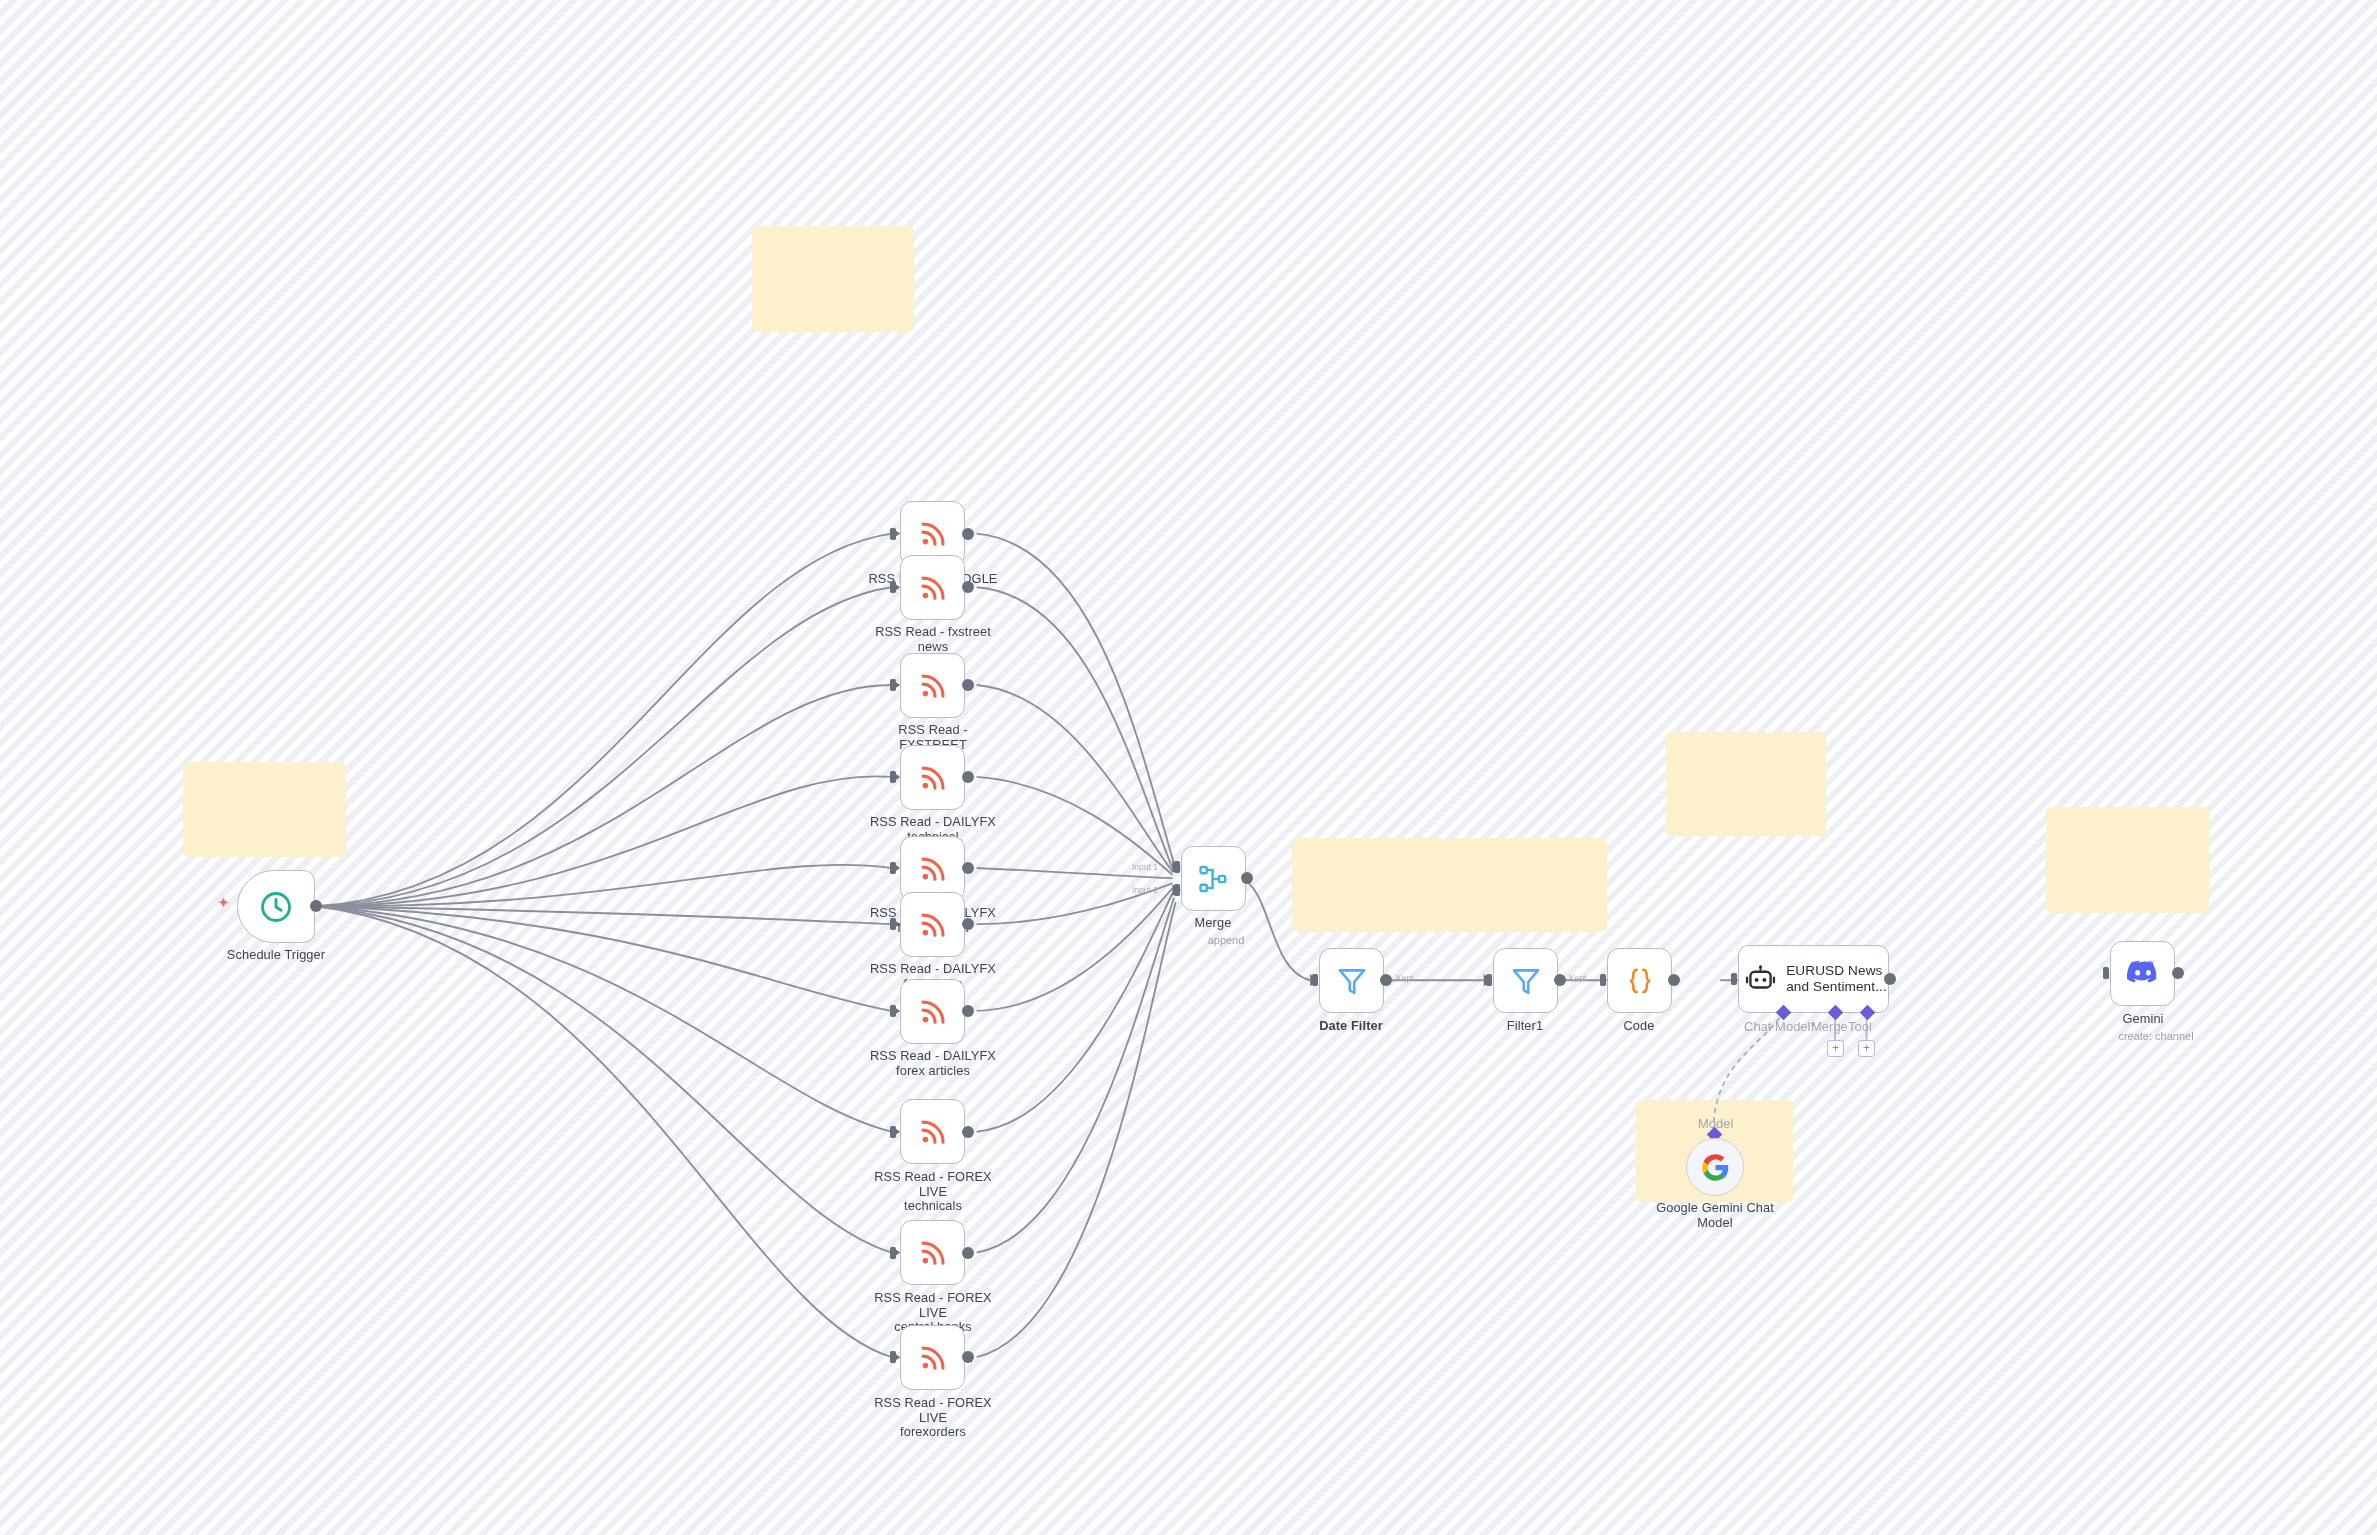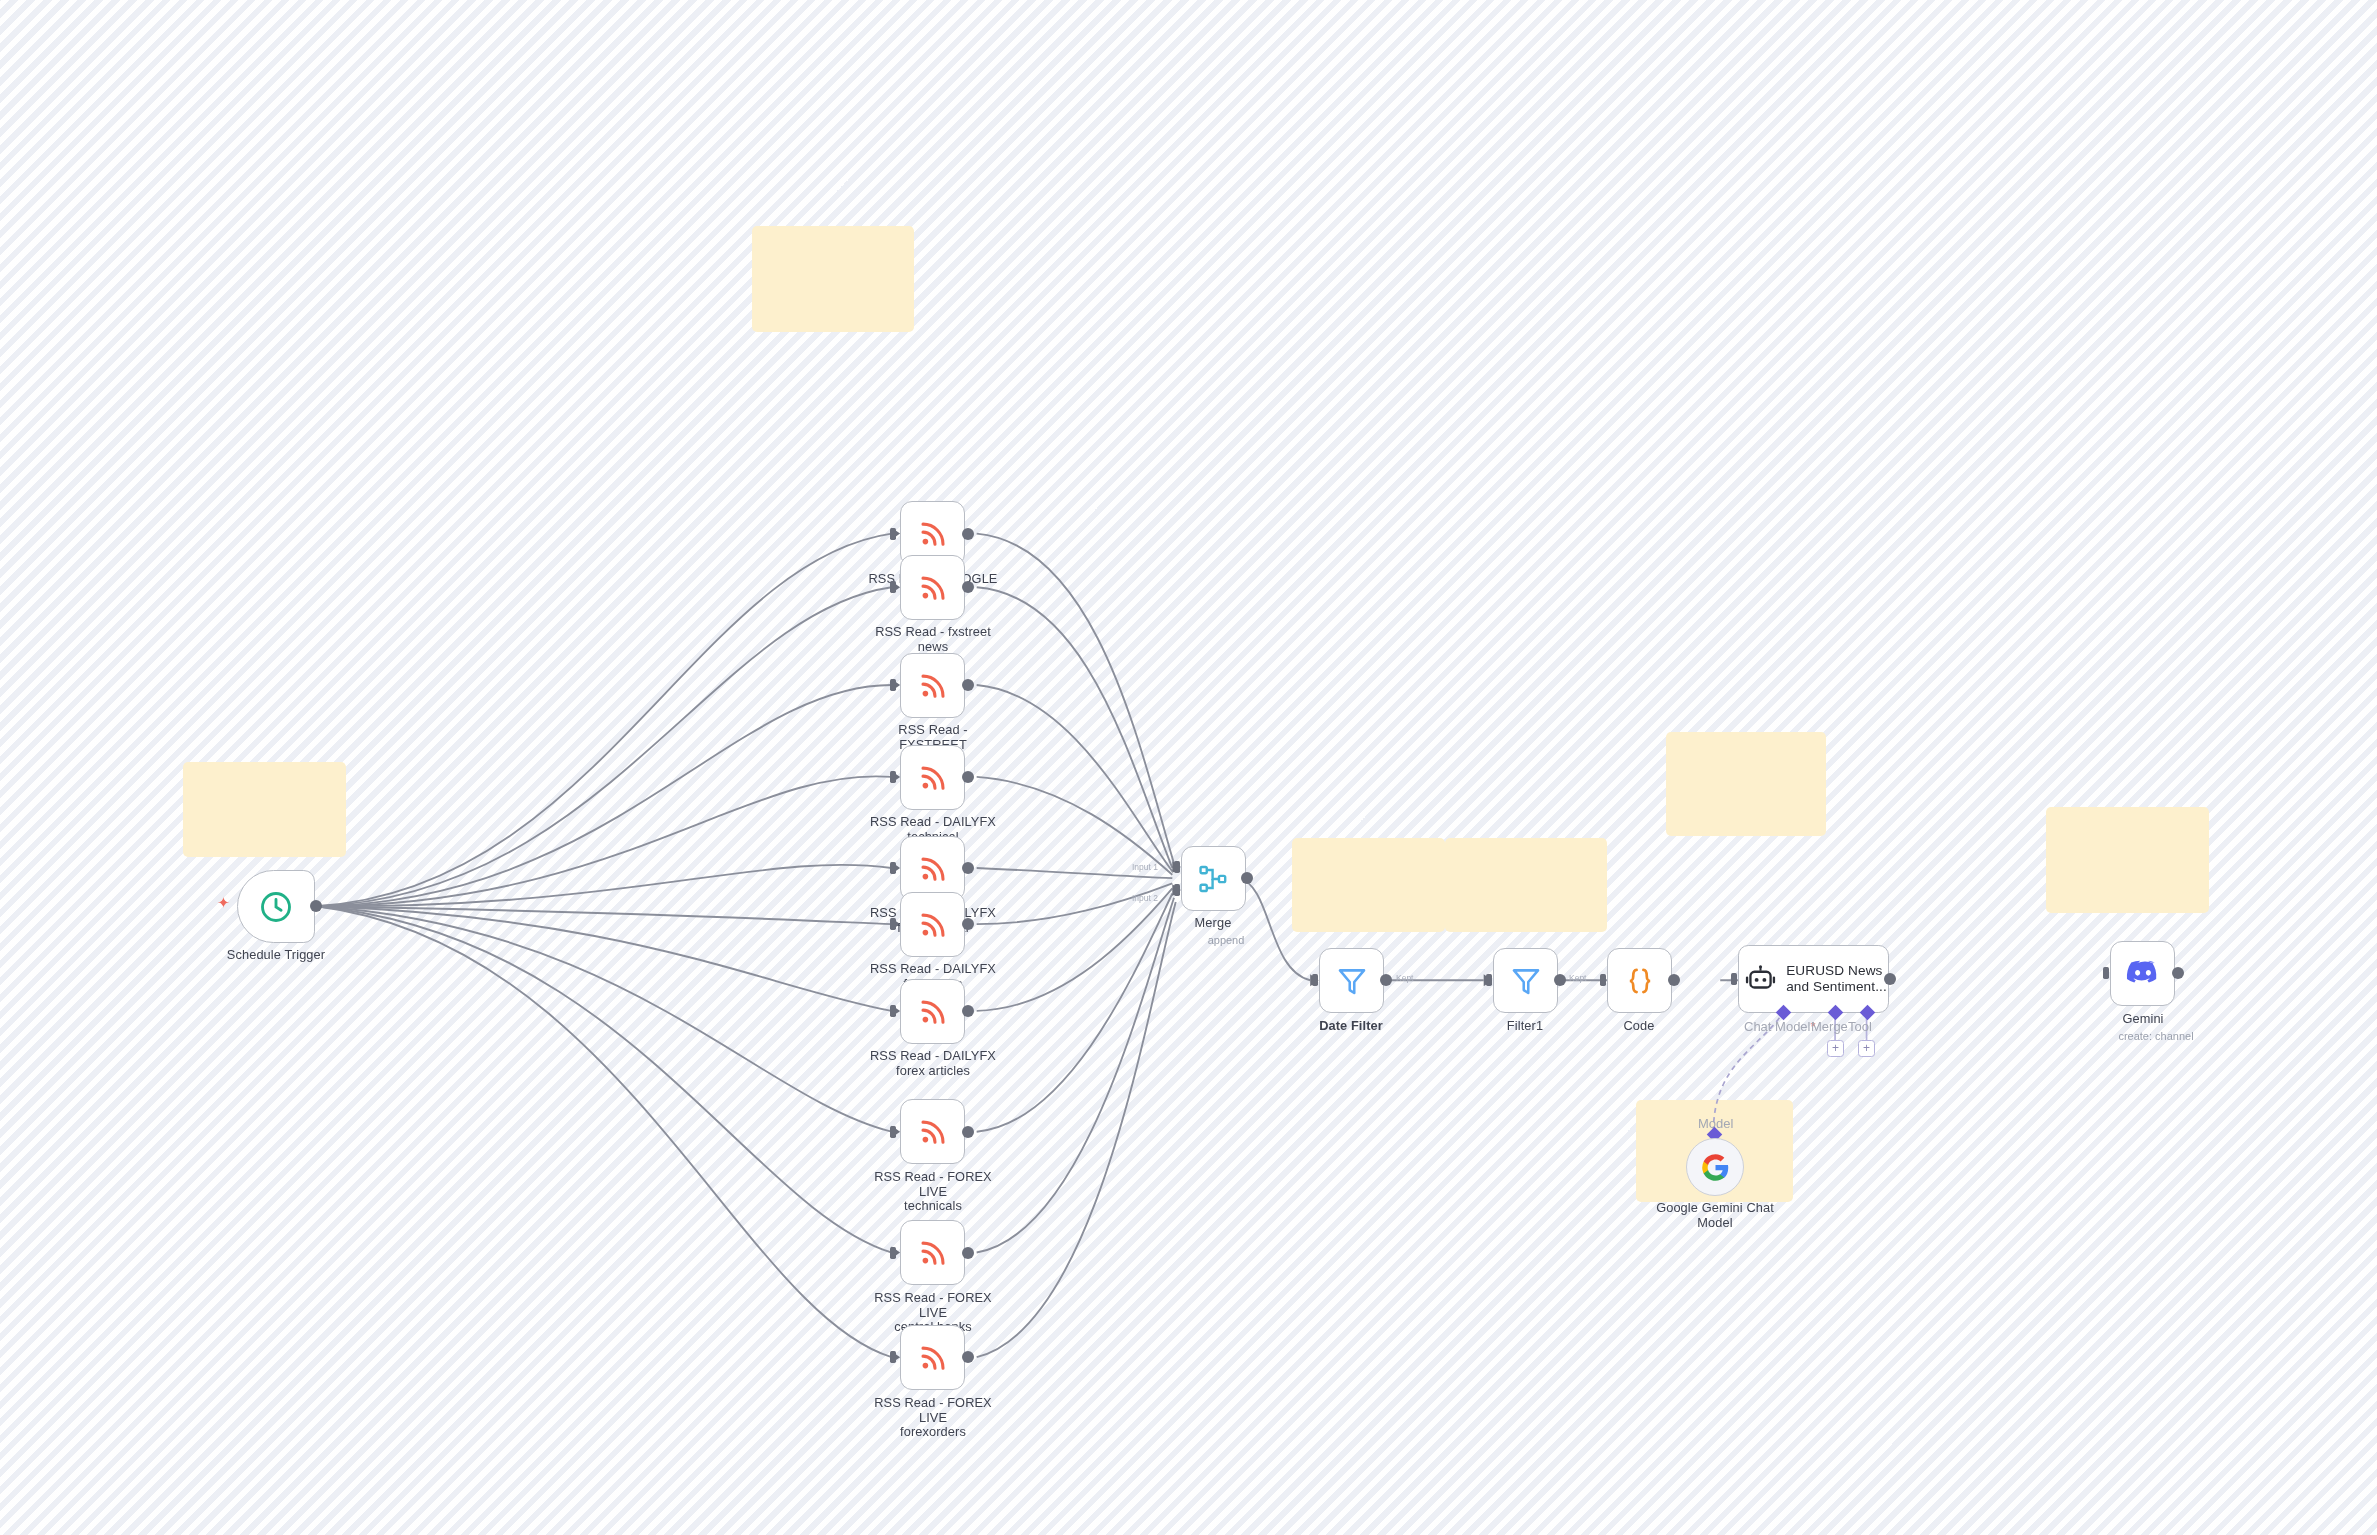--- a/index.html
+++ b/index.html
@@ -315,21 +315,21 @@
       <path d="M4.5 10.6a9 9 0 0 1 9 9" fill="none" stroke="#f0634c" stroke-width="2.3" stroke-linecap="round"></path>
       <path d="M4.5 4.6a15 15 0 0 1 15 15" fill="none" stroke="#f0634c" stroke-width="2.3" stroke-linecap="round"></path>
     </svg>
   </div>
   <div class="port in" style="left:890px; top:1351px; width:6px; height:12px;"></div>
   <div class="port" style="left:962px; top:1351px; width:12px; height:12px;"></div>
   <div class="node-label" style="left:865px; top:1396px; width:136px;">RSS Read - FOREX LIVE
 forexorders</div>
 
   <div class="conn-label" style="left:1132px; top:862px;">Input 1</div>
-  <div class="conn-label" style="left:1132px; top:885px;margin-top:8px;">Input 2</div>
+  <div class="conn-label" style="left:1132px; top:885px;">Input 2</div>
   <div class="node" style="left:1181px; top:846px; width:65px; height:65px;">
     <svg width="34" height="34" viewBox="0 0 24 24">
       <rect x="2.5" y="3.5" width="4.4" height="4.4" rx="1" fill="none" stroke="#41b3d4" stroke-width="1.7"></rect>
       <rect x="2.5" y="16.1" width="4.4" height="4.4" rx="1" fill="none" stroke="#41b3d4" stroke-width="1.7"></rect>
       <rect x="15.5" y="9.8" width="4.4" height="4.4" rx="1" fill="none" stroke="#41b3d4" stroke-width="1.7"></rect>
       <path d="M7 5.7 H11 V12 H15.4" fill="none" stroke="#41b3d4" stroke-width="1.7"></path>
       <path d="M7 18.3 H11 V12" fill="none" stroke="#41b3d4" stroke-width="1.7"></path>
     </svg>
   </div>
   <div class="port in" style="left:1174px; top:861px; width:6px; height:12px;"></div>

